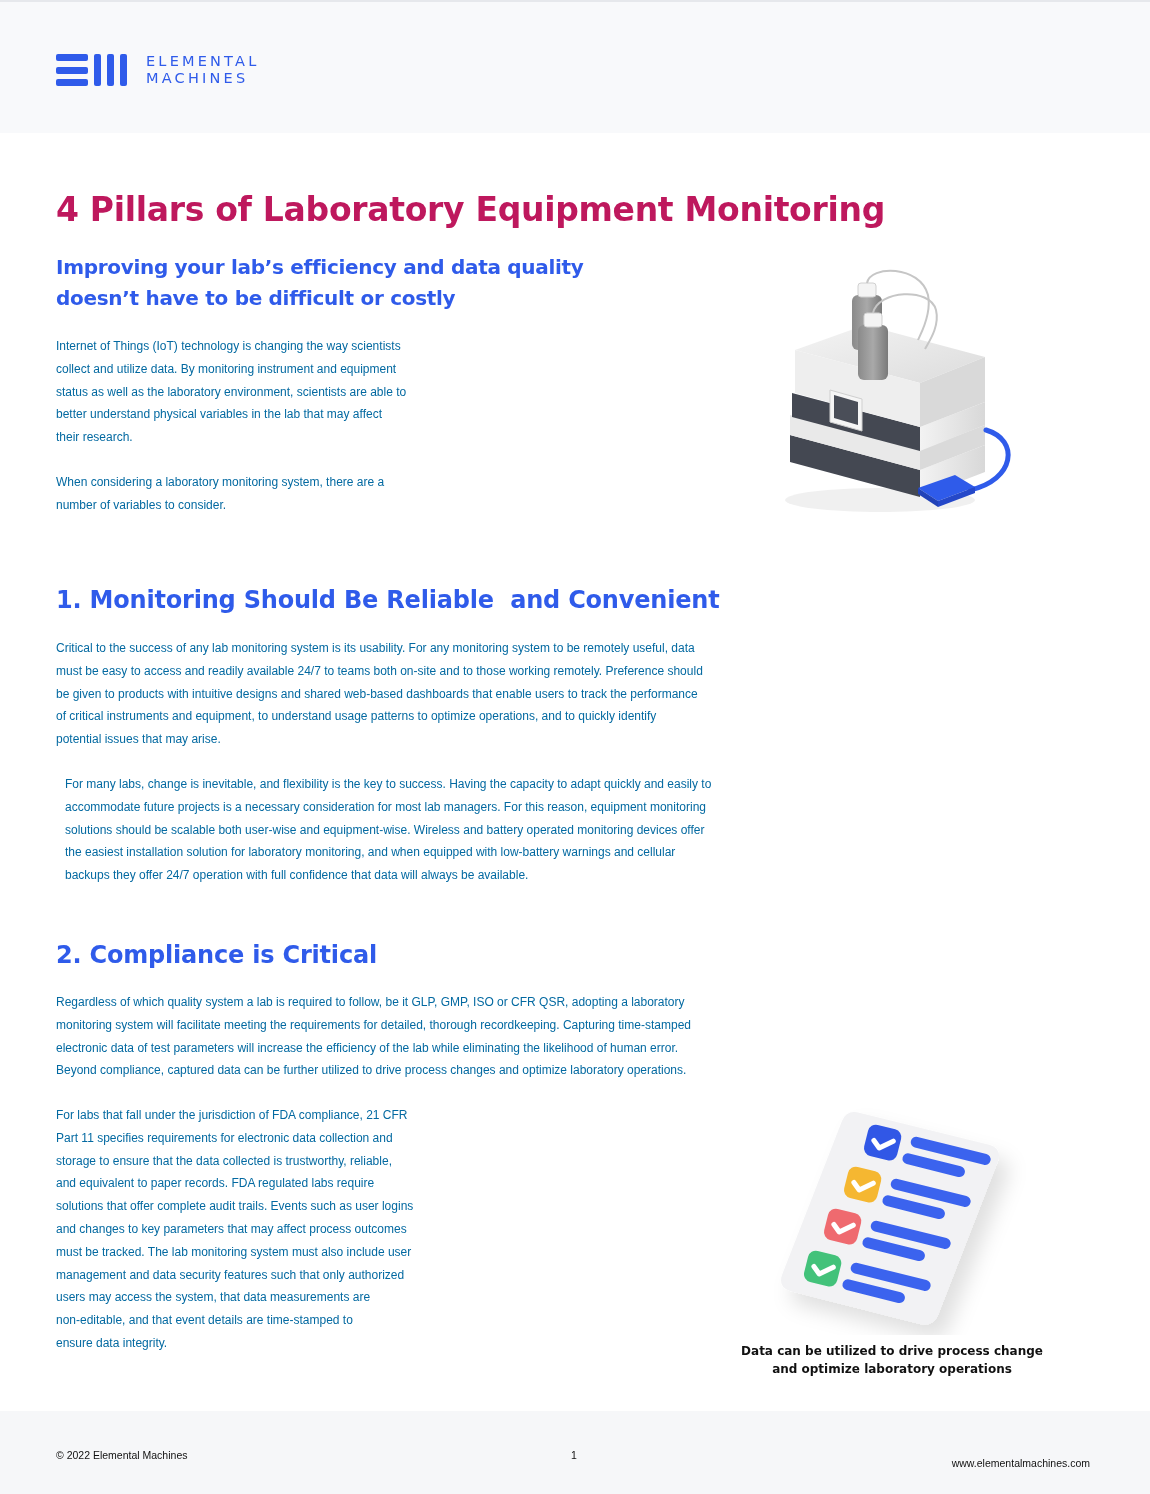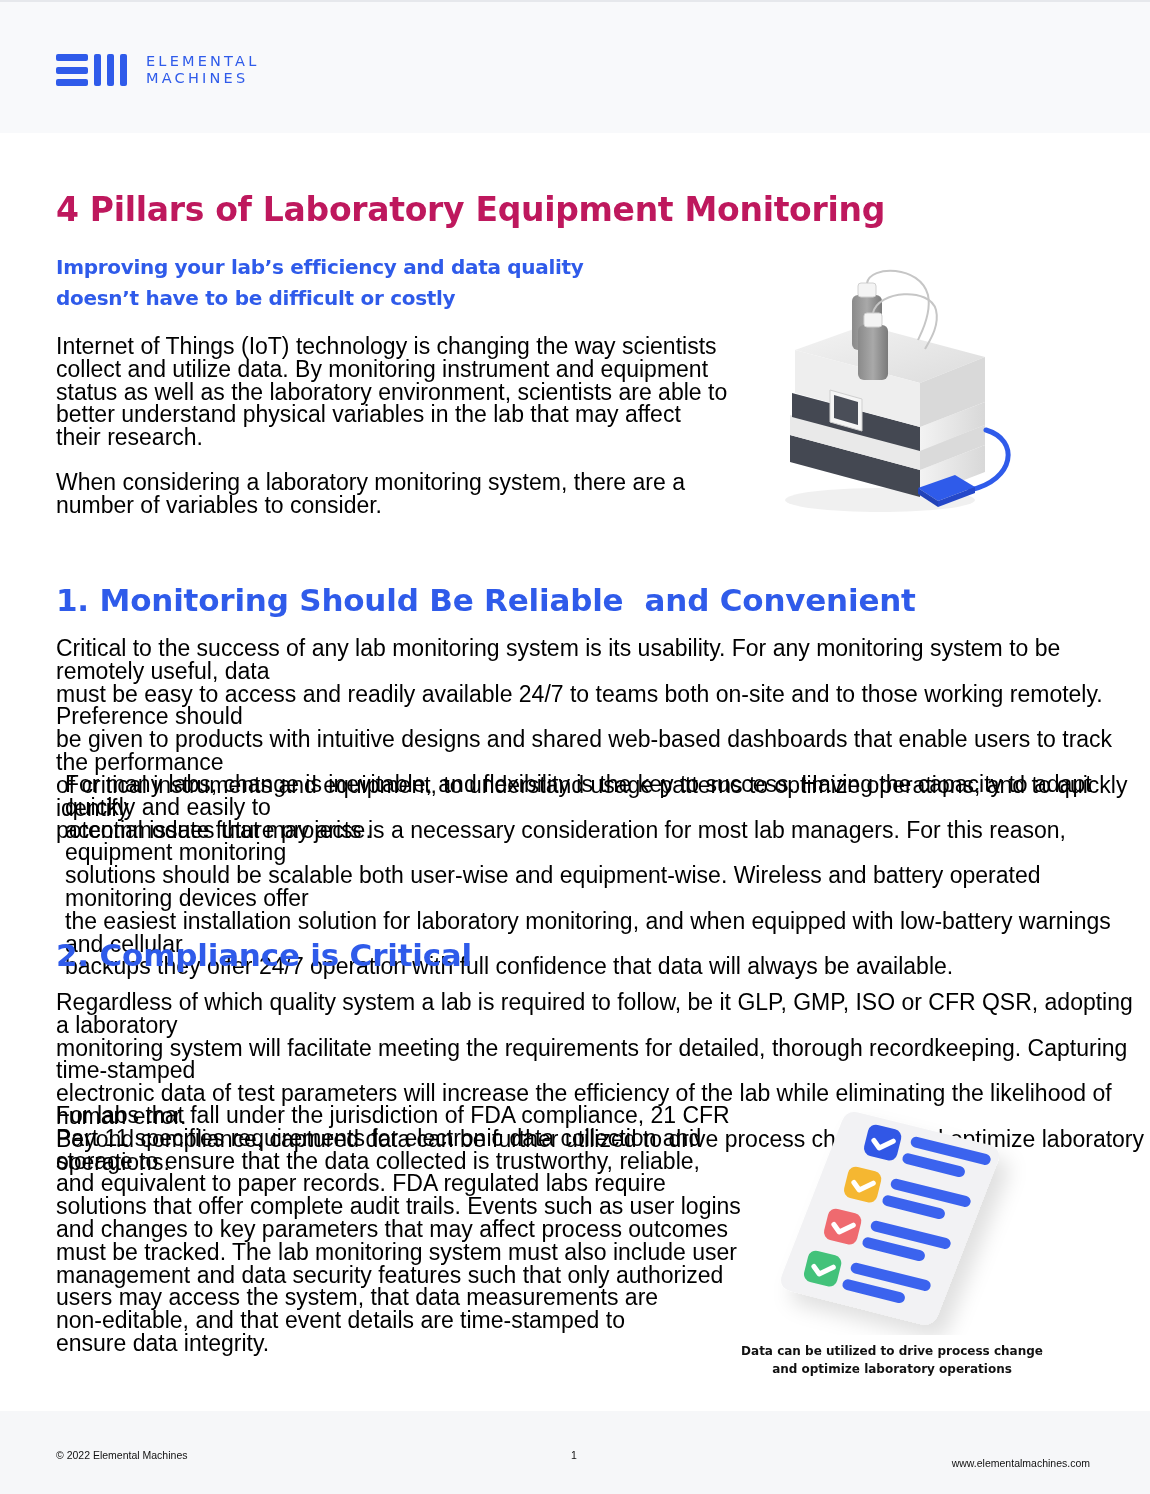--- a/index.html
+++ b/index.html
@@ -21,26 +21,26 @@
     font-size: 33px; font-weight: bold; color: #be185d; letter-spacing: -0.3px; line-height: 40px;
     font-family: "DejaVu Sans", sans-serif;
   }
   .subtitle {
     position: absolute; left: 56px; top: 252px; width: 640px;
     font-size: 20px; font-weight: bold; color: #2f5bea; line-height: 31px; letter-spacing: -0.3px;
     font-family: "DejaVu Sans", sans-serif;
   }
   .para {
     position: absolute; left: 56px;
-    font-size: 23px; line-height: 22.8px; color: #000000; white-space: pre-line;
+    font-size: 12px; line-height: 22.8px; color: #0369a1; white-space: pre-line;
     font-family: "Liberation Sans", sans-serif;
   }
   .section-heading {
     position: absolute; left: 56px;
-    font-size: 31px; font-weight: bold; color: #2f5bea; line-height: 32px; letter-spacing: -0.2px;
+    font-size: 24px; font-weight: bold; color: #2f5bea; line-height: 32px; letter-spacing: -0.2px;
     font-family: "DejaVu Sans", sans-serif;
   }
 
   
   .equip { position: absolute; left: 770px; top: 265px; width: 250px; height: 255px; }
   .checklist { position: absolute; left: 770px; top: 1105px; width: 260px; height: 230px; }
 
   .caption {
     position: absolute; left: 712px; top: 1342px; width: 360px; text-align: center;
     font-size: 12px; font-weight: bold; line-height: 18px; color: #111111;

